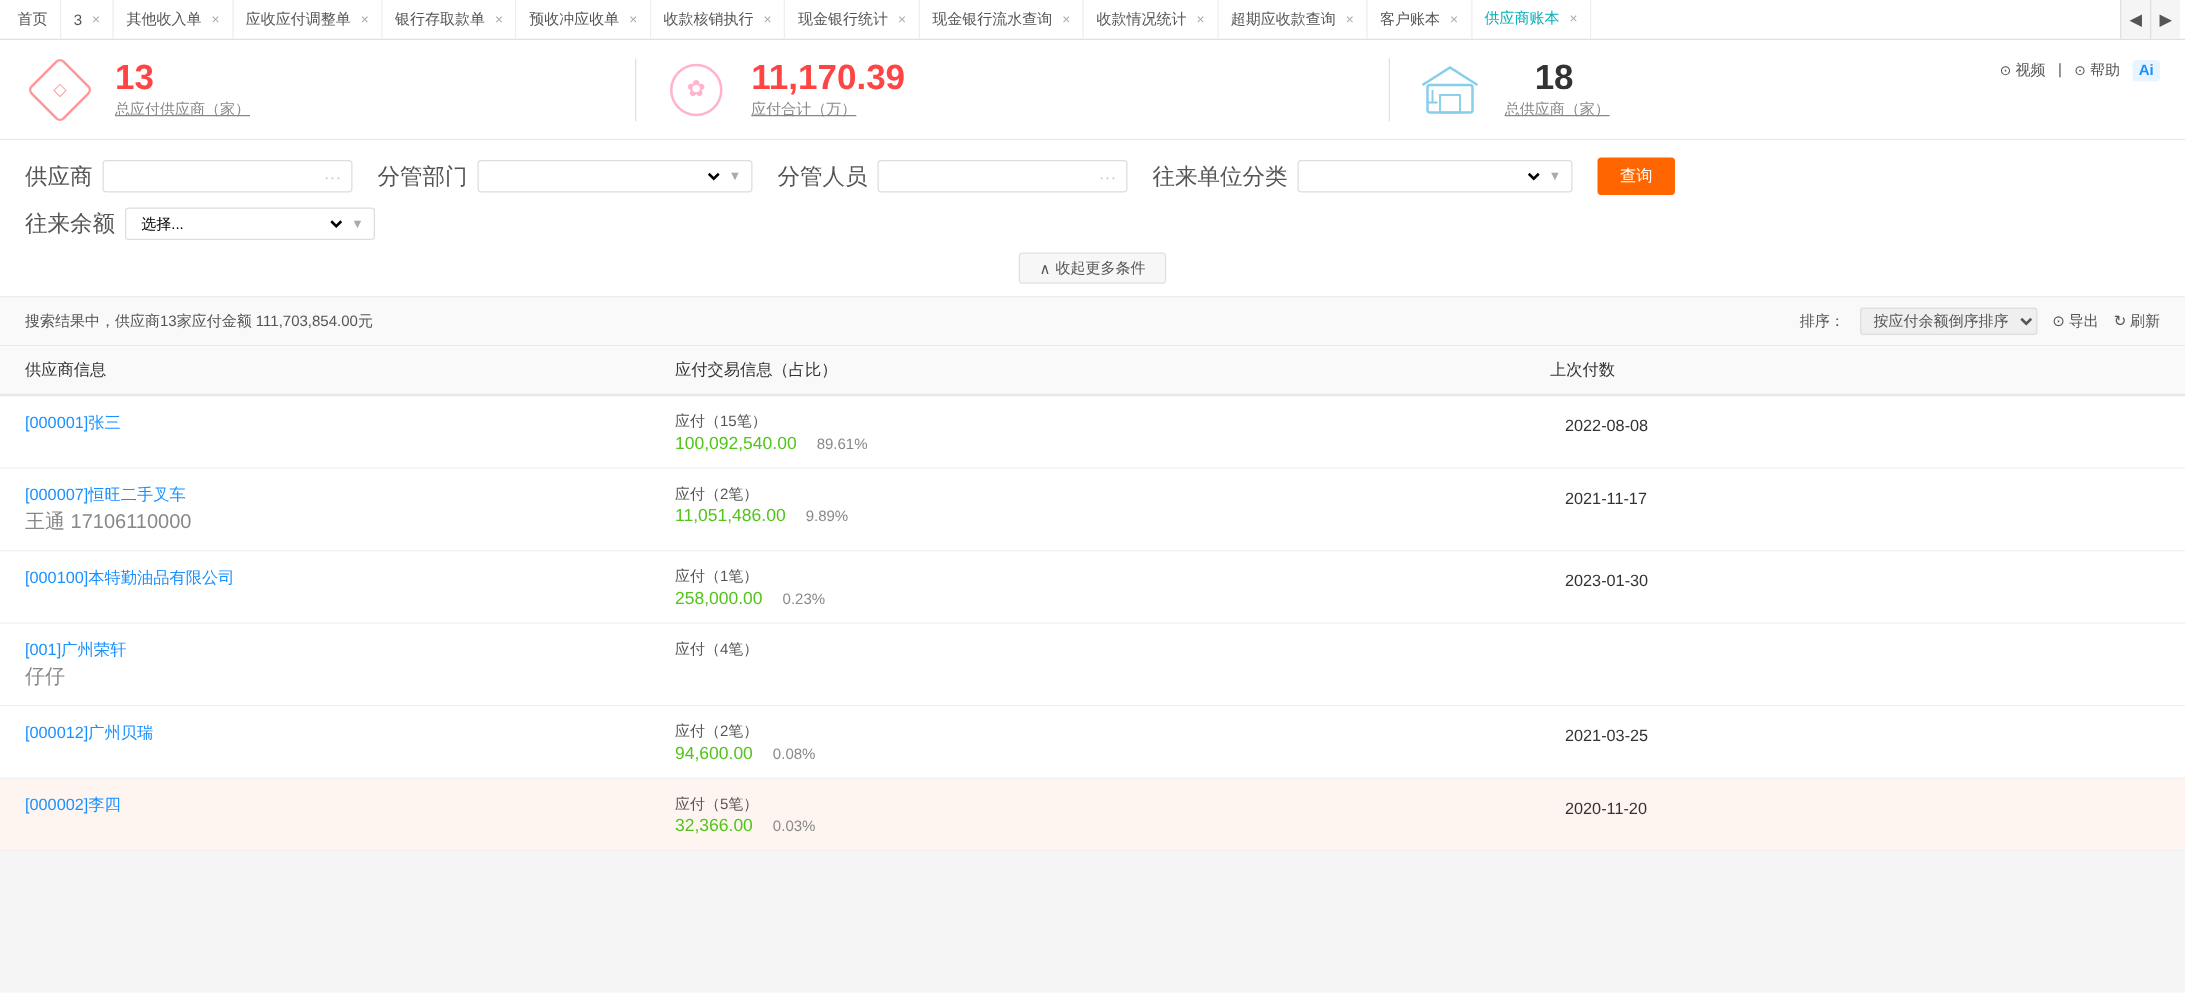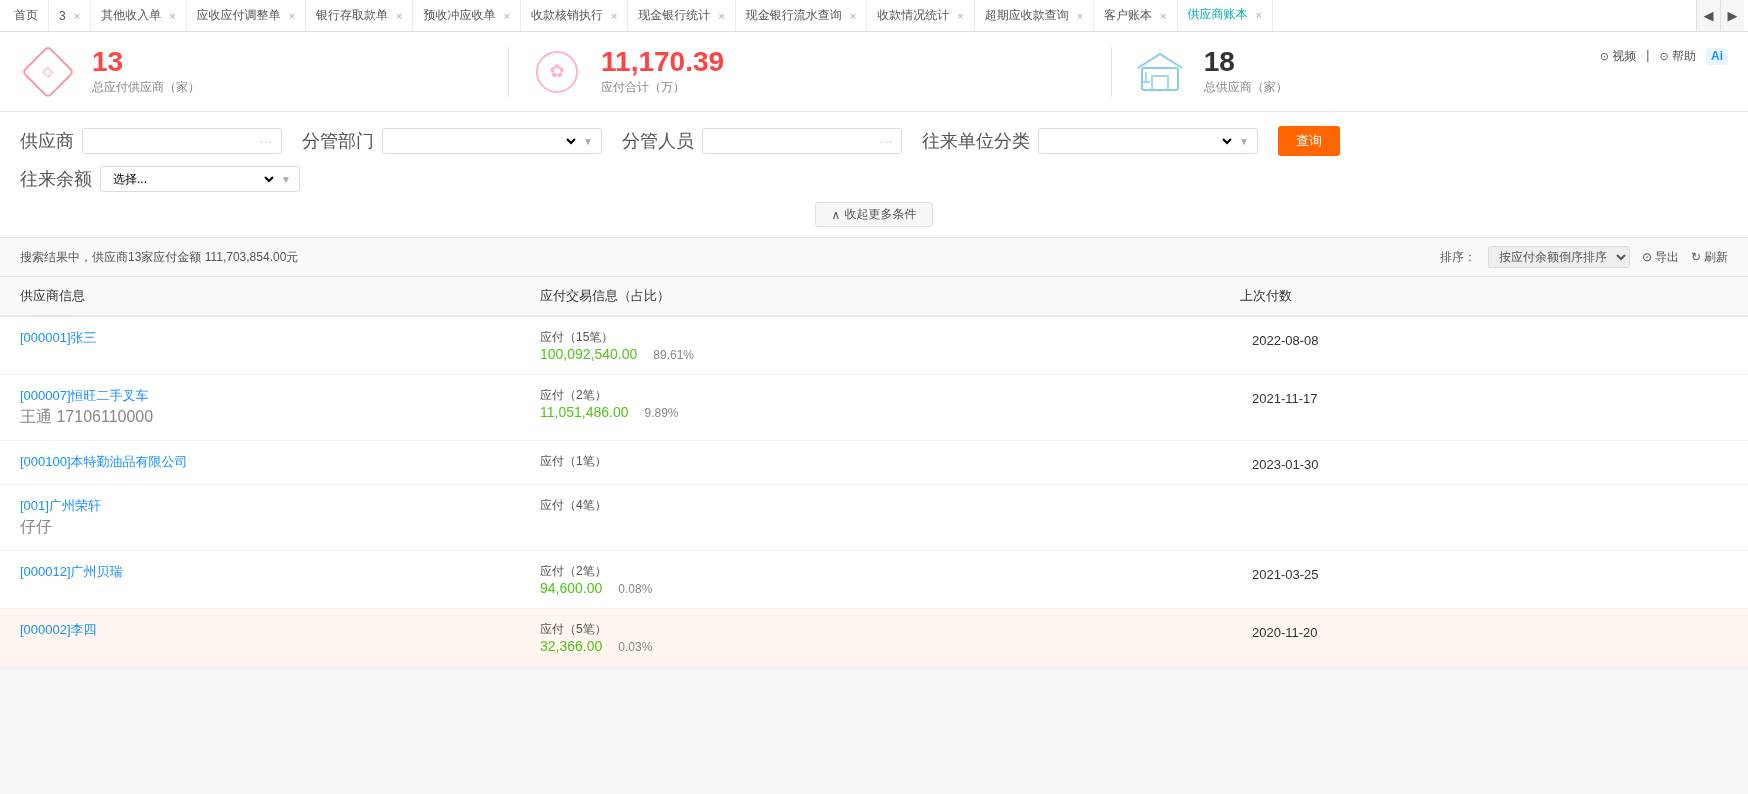--- a/index.html
+++ b/index.html
@@ -11,21 +11,21 @@
     .nav-tab.active { color: #00b0b9; border-bottom: 2px solid #00b0b9; }
     .nav-tab .close-x { color: #aaa; font-size: 11px; cursor: pointer; margin-left: 4px; }
     .nav-arrow { width: 24px; height: 36px; display: flex; align-items: center; justify-content: center; cursor: pointer; color: #555; background: #f5f5f5; border-left: 1px solid #e0e0e0; }
 
     
     .summary-bar { display: flex; align-items: center; background: #fff; padding: 12px 20px; border-bottom: 1px solid #e8e8e8; height: 80px; }
     .summary-card { display: flex; align-items: center; gap: 16px; flex: 1; }
     .summary-card .icon-box { width: 56px; height: 56px; display: flex; align-items: center; justify-content: center; }
     .summary-card .icon-box svg { width: 52px; height: 52px; }
     .summary-card .info .num { font-size: 28px; font-weight: bold; color: #ff4444; line-height: 1.1; }
-    .summary-card .info .label { font-size: 12px; color: #888; margin-top: 2px; }
+    .summary-card .info .label { font-size: 12px; color: #888; margin-top: 2px; text-decoration: underline; }
     .summary-divider { width: 1px; height: 50px; background: #e0e0e0; margin: 0 20px; }
     .top-right-links { font-size: 12px; color: #666; display: flex; gap: 10px; align-self: flex-start; margin-left: auto; padding-top: 4px; }
     .top-right-links span { cursor: pointer; color: #555; }
 
     
     .search-area { background: #fff; padding: 14px 20px 10px; border-bottom: 1px solid #e8e8e8; }
     .search-row { display: flex; align-items: center; gap: 20px; margin-bottom: 10px; flex-wrap: wrap; }
     .search-field { display: flex; align-items: center; gap: 8px; }
     .search-field label { color: #555; font-size: 18px; white-space: nowrap; }
     .search-input { border: 1px solid #ddd; border-radius: 3px; padding: 4px 8px; font-size: 12px; color: #333; background: #fff; min-width: 180px; display: flex; align-items: center; justify-content: space-between; cursor: pointer; }
@@ -116,21 +116,21 @@
     <div class="icon-box">
       <svg viewBox="0 0 52 52" xmlns="http://www.w3.org/2000/svg">
         <rect x="8" y="22" width="36" height="22" rx="2" fill="none" stroke="#87ceeb" stroke-width="2"></rect>
         <polyline points="4,22 26,8 48,22" fill="none" stroke="#87ceeb" stroke-width="2"></polyline>
         <rect x="18" y="30" width="16" height="14" fill="none" stroke="#87ceeb" stroke-width="1.5"></rect>
         <line x1="12" y1="26" x2="12" y2="36" stroke="#87ceeb" stroke-width="1.5"></line>
         <line x1="8" y1="36" x2="16" y2="36" stroke="#87ceeb" stroke-width="1.5"></line>
       </svg>
     </div>
     <div class="info">
-      <div class="num" style="color:#333;">18</div>
+      <div class="num" style="color:#333;margin-left:24px;">18</div>
       <div class="label">总供应商（家）</div>
     </div>
   </div>
 
   <div class="top-right-links">
     <span>
       <span style="font-size:11px;">⊙</span>
       <span>视频</span>
     </span>
     <span>|</span>
@@ -247,20 +247,24 @@
             <span class="amount">11,051,486.00</span>
             <span class="percent">9.89%</span>
           </div>
         </div>
         <div class="last-payment">2021-11-17</div>
       </div>
       <div class="table-row" style="">
         <div><a class="supplier-link" href="#">[000100]本特勤油品有限公司</a></div>
         <div class="transaction-info">
           <div class="ap-label">应付（1笔）</div>
+          <div class="transaction-row">
+            <span class="amount">258,000.00</span>
+            <span class="percent">0.23%</span>
+          </div>
         </div>
         <div class="last-payment">2023-01-30</div>
       </div>
       <div class="table-row" style="">
         <div><a class="supplier-link" href="#">[001]广州荣轩</a><div class="supplier-sub">仔仔</div></div>
         <div class="transaction-info">
           <div class="ap-label">应付（4笔）</div>
         </div>
         <div class="last-payment"></div>
       </div>

